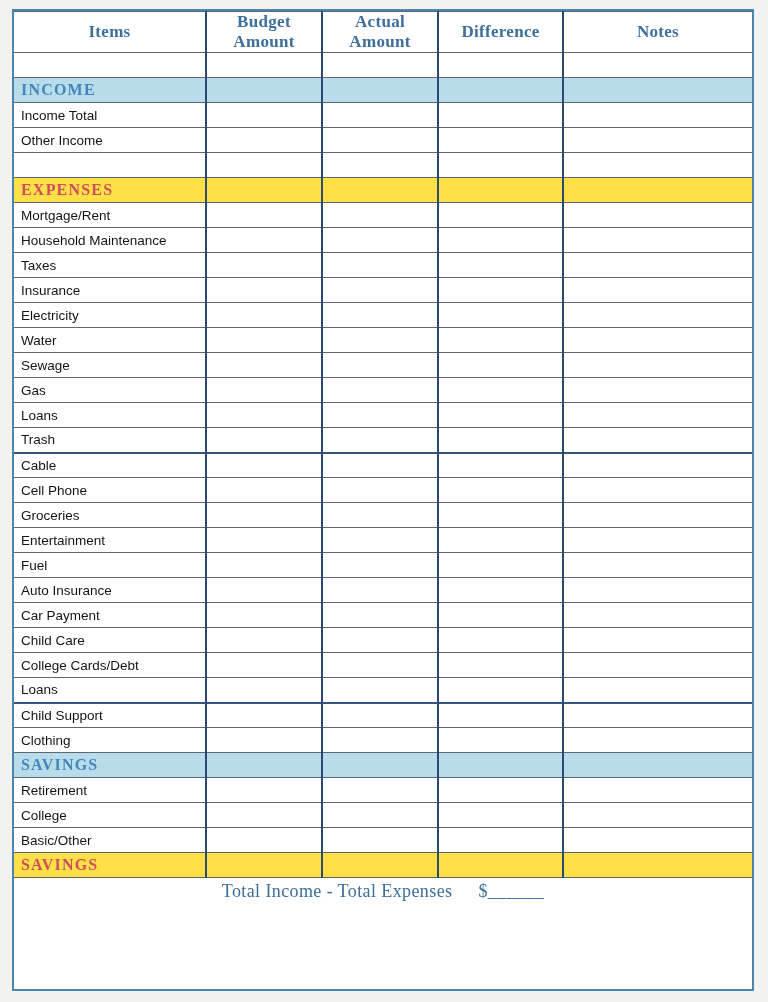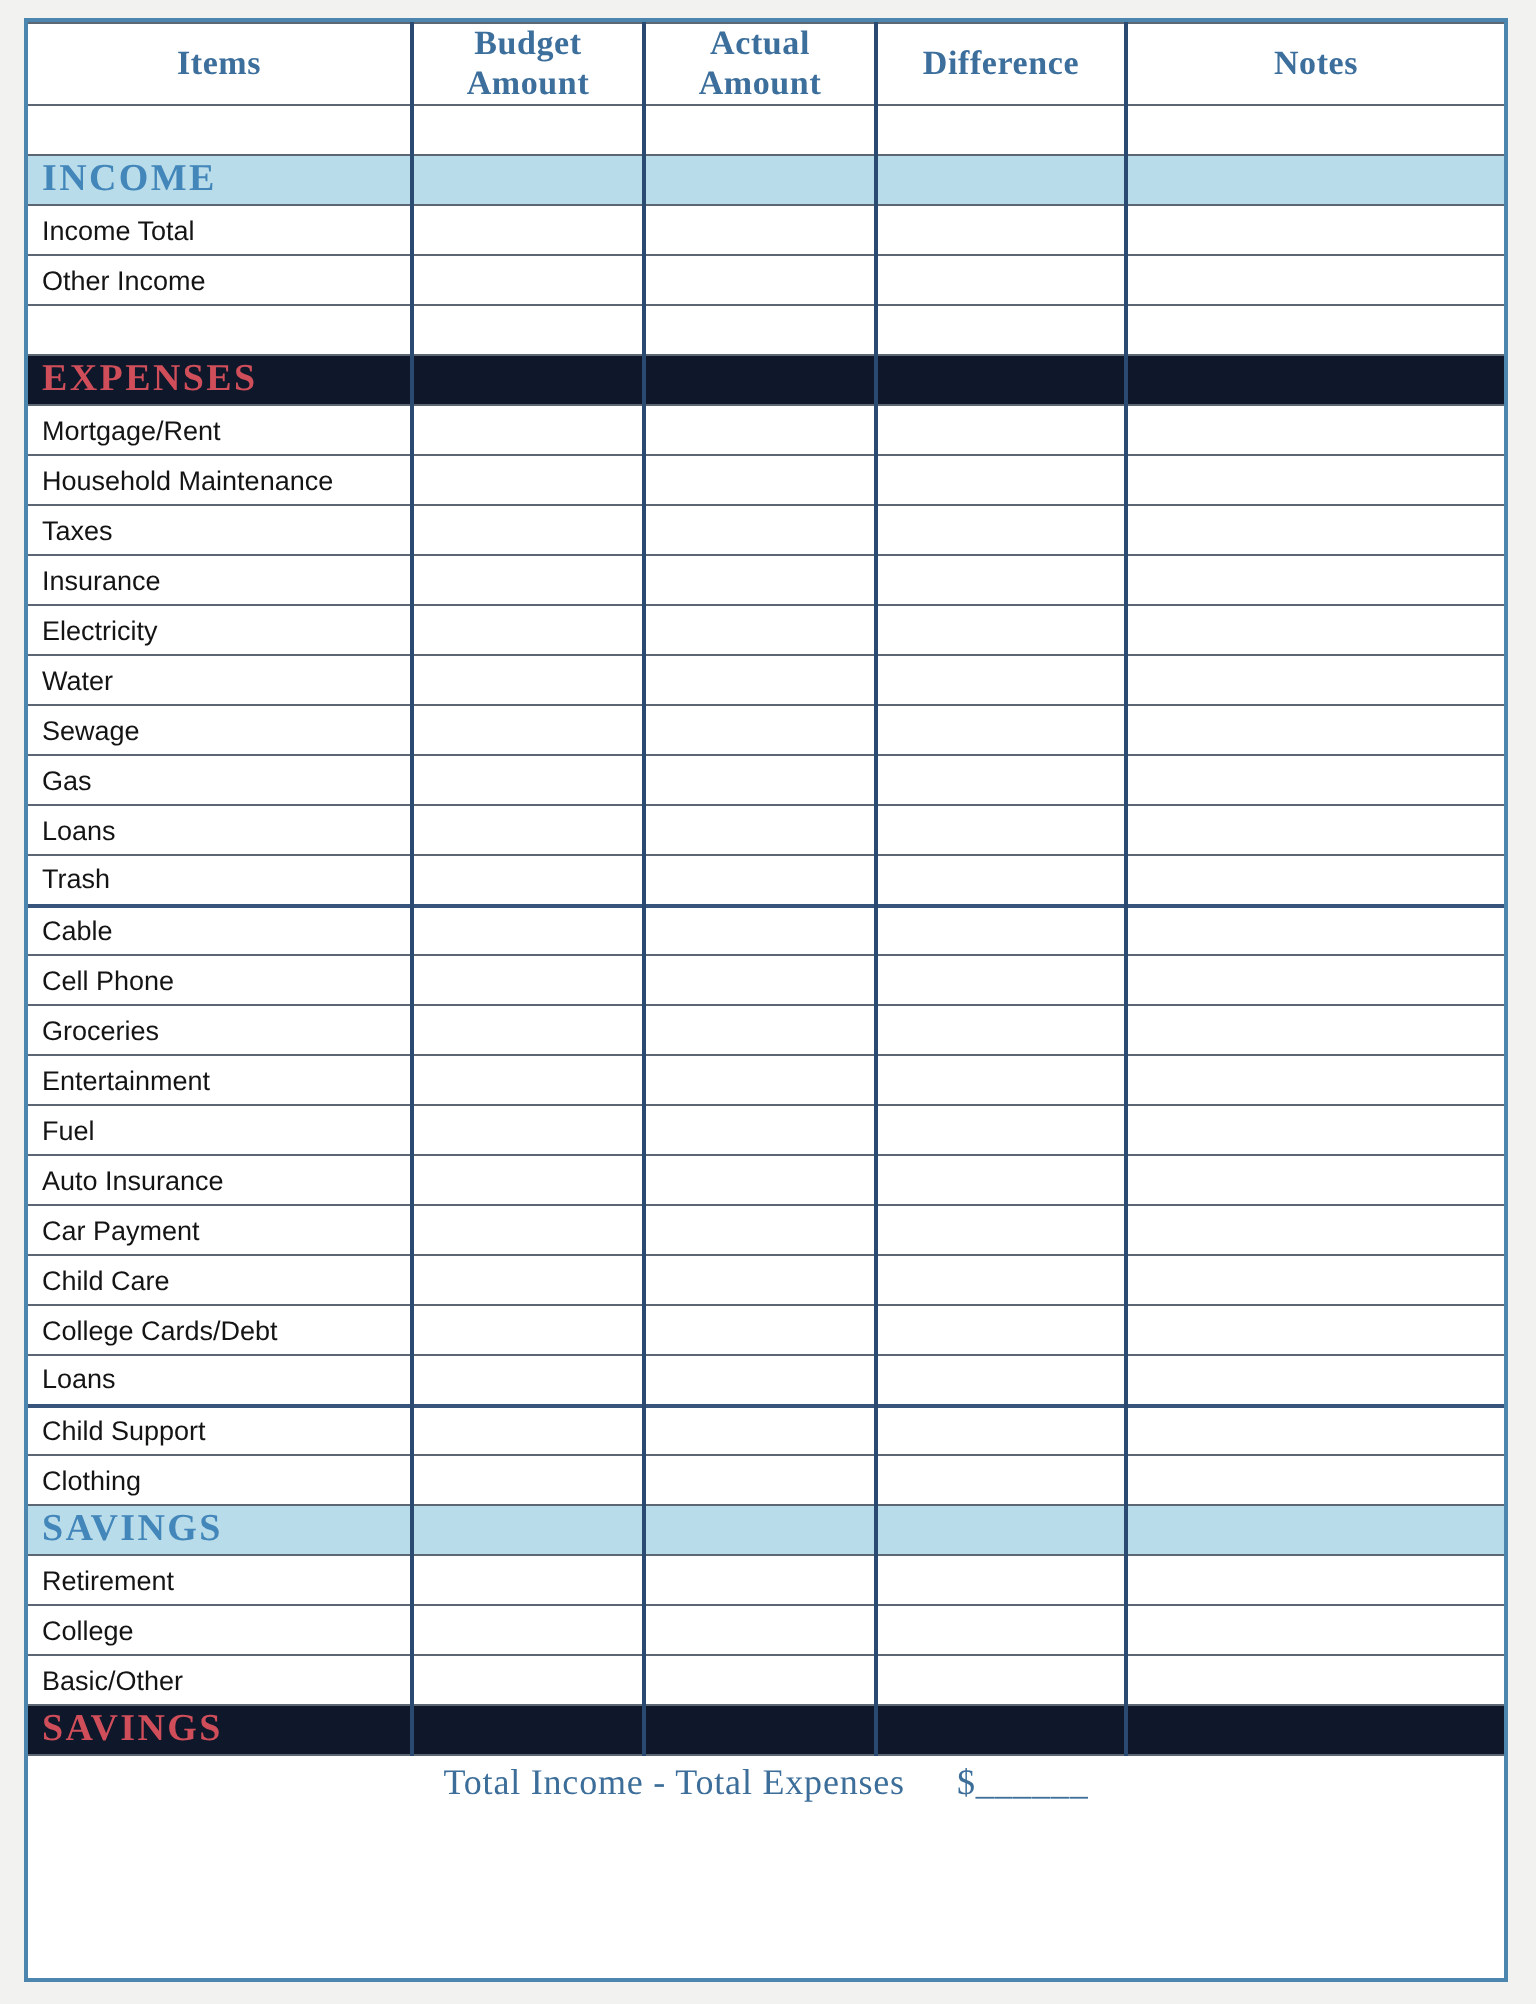--- a/index.html
+++ b/index.html
@@ -96,27 +96,27 @@
   }
   td:not(:first-child), th:not(:first-child) {
     border-left: 2px solid #2a4a72;
   }
   thead th { border-top: 1px solid #5d6673; }
 
   tr.blank td { background: #ffffff; }
 
   tr.section td:first-child {
     font-family: "Liberation Serif", serif;
-    font-size: 19px;
+    font-size: 16px;
     font-weight: 600;
     letter-spacing: 1.2px;
   }
   tr.section.blue td { background: #b9dcea; }
   tr.section.blue td:first-child { color: #4286ba; }
-  tr.section.red td { background: #0f172a; }
+  tr.section.red td { background: #fde047; }
   tr.section.red td:first-child { color: #cf4e5a; }
 
   tr.thick-top td { border-top: 2px solid #37557c; }
 
   
   .table-footer {
     height: 26px;
     display: flex;
     align-items: center;
     justify-content: center;

